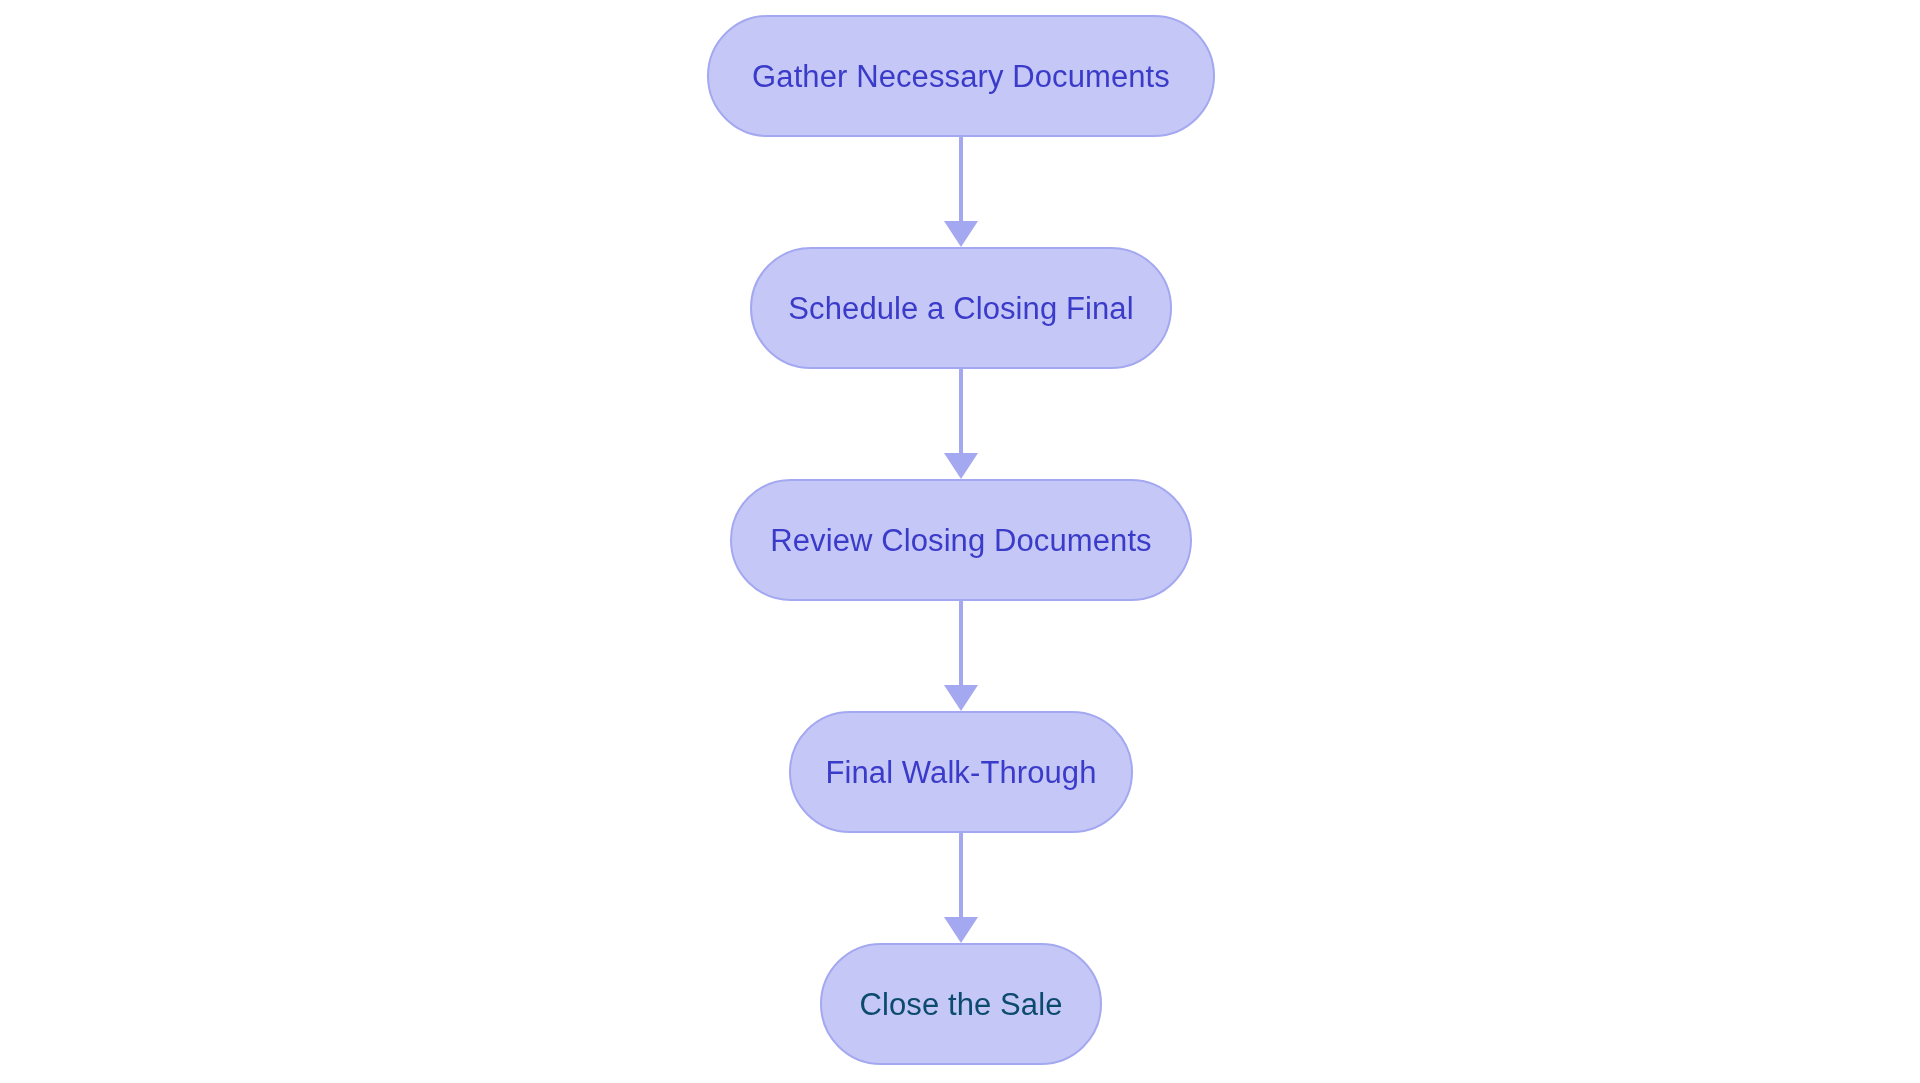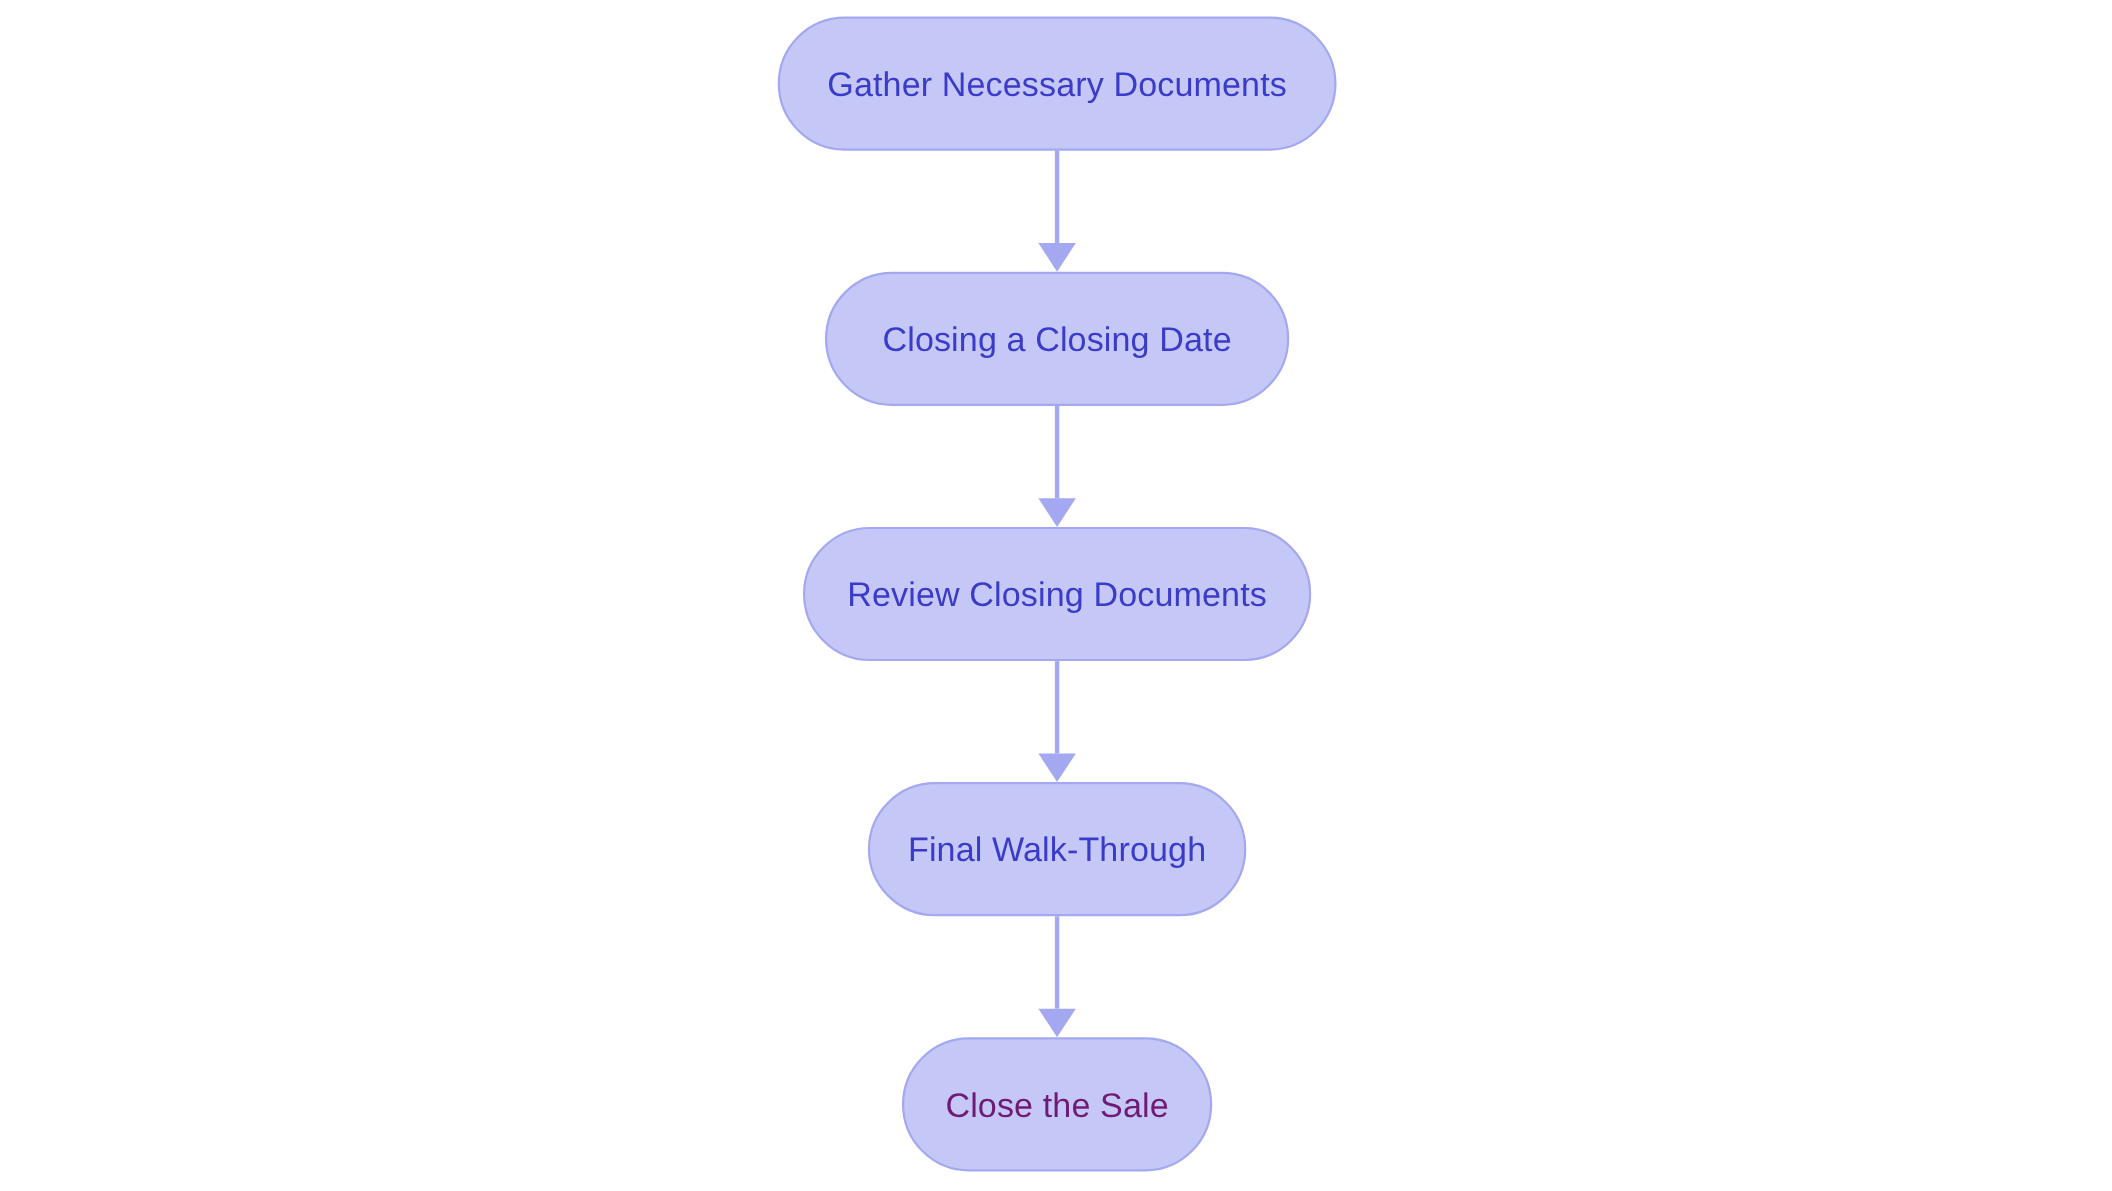--- a/index.html
+++ b/index.html
@@ -60,26 +60,26 @@
       <polygon points="944,685 978,685 961,711" fill="#a3a8f0"></polygon>
       <line x1="961" y1="833" x2="961" y2="917" stroke="#a3a8f0" stroke-width="4"></line>
       <polygon points="944,917 978,917 961,943" fill="#a3a8f0"></polygon>
     </svg>
 
   <div id="node-layer">
       <div class="node-shape" style="left: 707px; top: 15px; width: 508px; height: 122px; background: rgb(197, 200, 247); border-color: rgb(163, 168, 240); border-radius: 61px;">
         <span class="node-label" style="color: rgb(59, 59, 201);">Gather Necessary Documents</span>
       </div>
       <div class="node-shape" style="left: 750px; top: 247px; width: 422px; height: 122px; background: rgb(197, 200, 247); border-color: rgb(163, 168, 240); border-radius: 61px;">
-        <span class="node-label" style="color: rgb(59, 59, 201);">Closing a Closing Date</span>
+        <span class="node-label" style="color: rgb(59, 59, 201);">Schedule a Closing Final</span>
       </div>
       <div class="node-shape" style="left: 730px; top: 479px; width: 462px; height: 122px; background: rgb(197, 200, 247); border-color: rgb(163, 168, 240); border-radius: 61px;">
         <span class="node-label" style="color: rgb(59, 59, 201);">Review Closing Documents</span>
       </div>
       <div class="node-shape" style="left: 789px; top: 711px; width: 344px; height: 122px; background: rgb(197, 200, 247); border-color: rgb(163, 168, 240); border-radius: 61px; text-align: center;">
         <span class="node-label" style="color: rgb(59, 59, 201);">Final Walk-Through</span>
       </div>
       <div class="node-shape" style="left: 820px; top: 943px; width: 282px; height: 122px; background: rgb(197, 200, 247); border-color: rgb(163, 168, 240); border-radius: 61px;">
-        <span class="node-label" style="color: #701a75;">Close the Sale</span>
+        <span class="node-label" style="color: #0c4a6e;">Close the Sale</span>
       </div>
     </div>
 
 </div>
 
 </body></html>

